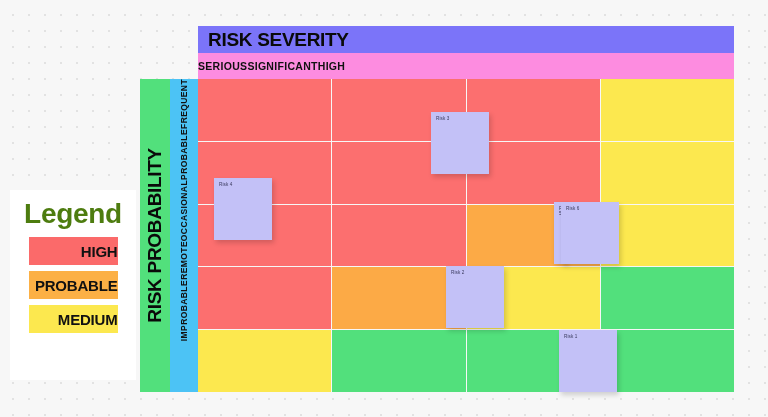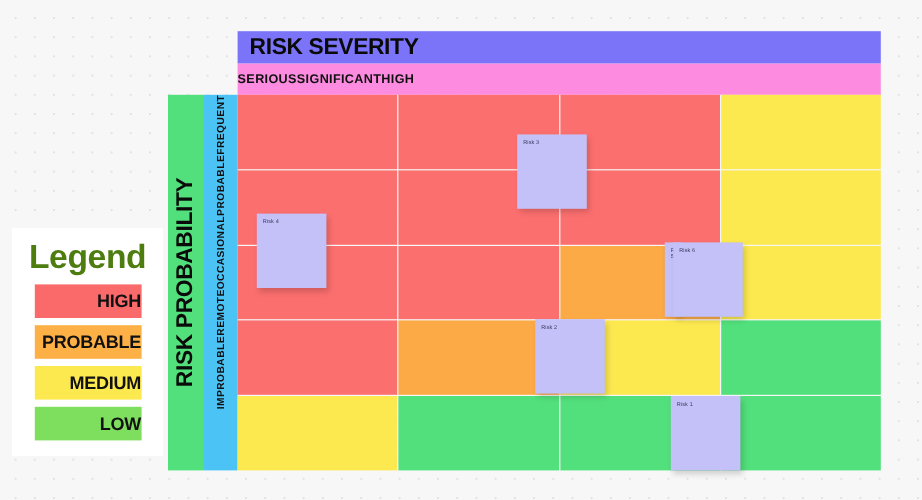--- a/index.html
+++ b/index.html
@@ -185,23 +185,20 @@
   <div id="legend-title">Legend</div>
   <div class="legend-chip" style="background: rgb(251, 106, 106);">
       <span>HIGH</span>
     </div>
   <div class="legend-chip" style="background: rgb(252, 176, 69);">
       <span>PROBABLE</span>
     </div>
   <div class="legend-chip" style="background: rgb(252, 232, 79);">
       <span>MEDIUM</span>
     </div>
-  <div class="legend-chip" style="background: rgb(126, 222, 93);">
-      <span>LOW</span>
-    </div>
 </div>
 
 <div id="matrix">
 
   <div id="severity-title" style="background: rgb(123, 116, 249);">RISK SEVERITY</div>
 
   <div id="severity-headers" style="background: rgb(253, 140, 224);">
     <div class="sev-head">SERIOUS</div>
     <div class="sev-head">SIGNIFICANT</div>
     <div class="sev-head">HIGH</div>

